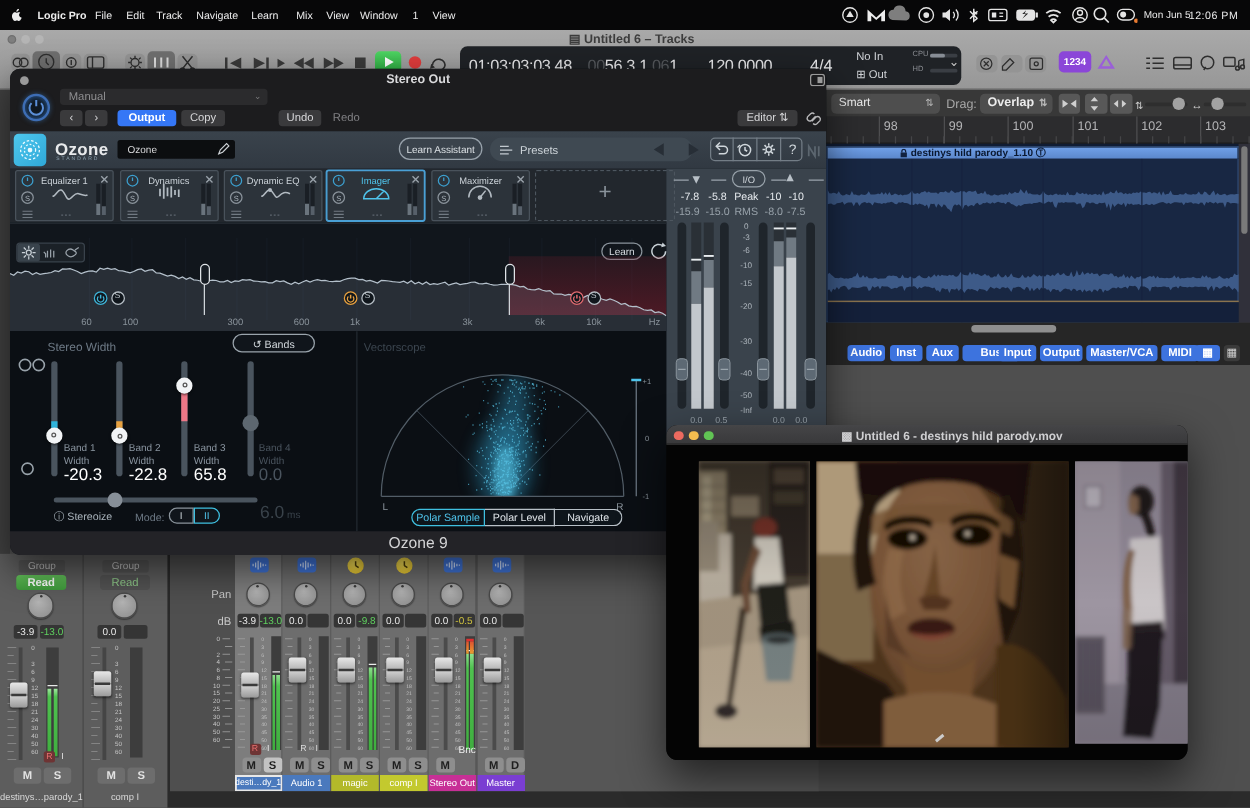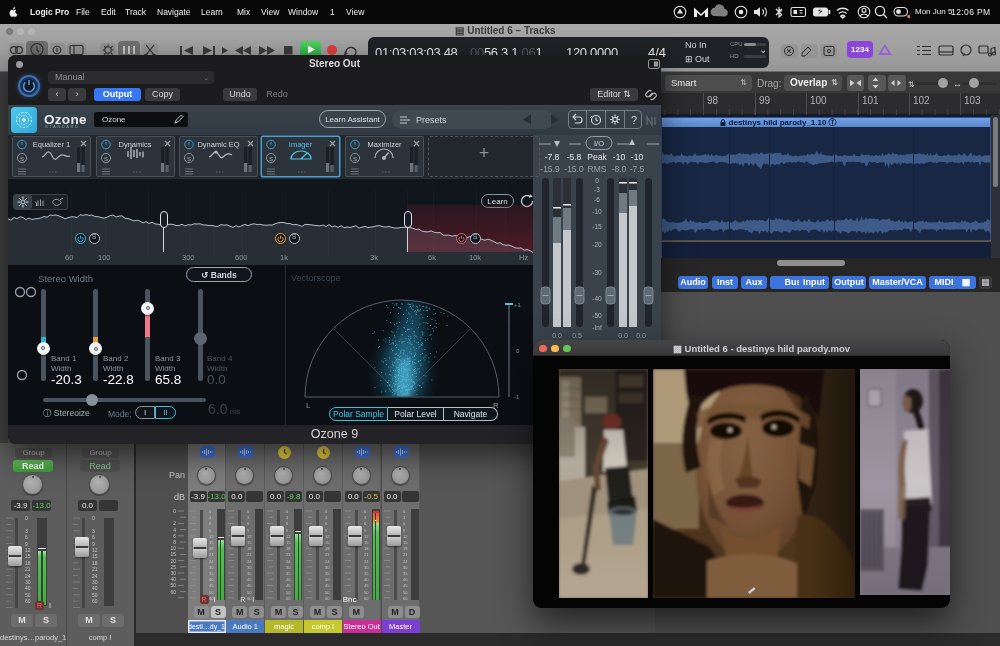--- a/index.html
+++ b/index.html
@@ -687,21 +687,21 @@
       <text x="0" y="91.8">60</text>
     </g>
   </svg>
 <div class="abs" style="left:371.7px;top:509px;width:8px;height:91px;background:#3d3d3d;"></div>
 <div class="abs" style="left:372.7px;top:523px;width:2.5px;height:77px;background:linear-gradient(#8fe08f,#4fc24f 15%,#3fae3f);"></div>
 <div class="abs" style="left:376.2px;top:523px;width:2.5px;height:77px;background:linear-gradient(#8fe08f,#4fc24f 15%,#3fae3f);"></div>
 <div class="abs" style="left:372.7px;top:520px;width:6px;height:1px;background:#ececec;"></div>
 <div class="abs" style="left:372.7px;top:513px;width:2.5px;height:10px;background:linear-gradient(#e05030,#e8a030);"></div>
 <div class="abs" style="left:376.2px;top:513px;width:2.5px;height:10px;background:linear-gradient(#e05030,#e8a030);"></div>
 <div class="abs" style="left:372.7px;top:511px;width:6px;height:1.5px;background:#e03030;"></div>
-<div class="abs" style="left:342.7px;top:595px;width:38px;height:9px;color:#f0f0f0;font-size:8px;text-align:left;">Bnc</div>
+<div class="abs" style="left:342.7px;top:595px;width:38px;height:9px;color:#f0f0f0;font-size:8px;text-align:right;">Bnc</div>
 <div class="msbtn" style="left:348.7px;top:606px;">M</div>
 <div class="mixlbl" style="left:342.7px;top:620px;width:38.0px;background:#c72f96;">Stereo Out</div>
 <div class="abs" style="left:381.5px;top:443px;width:38.8px;height:190px;background:#6d6d6d;border-right:1px solid #5c5c5c;"></div>
 <div class="abs" style="left:393.5px;top:446px;width:15px;height:12px;background:#3f74d9;border-radius:3px;"></div>
 <svg class="abs" style="left:393.5px;top:446px;" width="15" height="12" viewBox="0 0 15 12">
     <g stroke="#cfe0ff" stroke-width="1">
       <path d="M2.5 5v2M4.5 4v4M6.5 2.5v7M8.5 4v4M10.5 5v2M12.5 5.5v1"></path>
     </g>
   </svg>
 <div class="knob" style="left:390.5px;top:466px;width:19px;height:19px;"></div>
@@ -1056,21 +1056,21 @@
       <span class="abs" style="left:174px;">300</span>
       <span class="abs" style="left:227px;">600</span>
       <span class="abs" style="left:272px;">1k</span>
       <span class="abs" style="left:362px;">3k</span>
       <span class="abs" style="left:420px;">6k</span>
       <span class="abs" style="left:461px;">10k</span>
       <span class="abs" style="left:511px;">Hz</span>
     </div>
 <div class="abs" style="left:0;top:210px;width:525px;height:160px;background:#0b0f14;"></div>
 <div class="abs" style="left:277px;top:210px;width:1px;height:160px;background:#232a31;"></div>
-<div class="abs" style="left:178px;top:212px;width:66px;height:15px;border:1px solid #9aa4ac;border-radius:8px;background:#10151b;color:#d2d8dd;font-size:8.5px;text-align:center;line-height:14px;font-weight:bold;">↺ Bands</div>
+<div class="abs" style="left:178px;top:212px;width:66px;height:15px;border:1px solid #9aa4ac;border-radius:8px;background:#10151b;color:#d2d8dd;font-size:8.5px;text-align:center;line-height:14px;">↺ Bands</div>
 <div class="abs" style="left:30px;top:218px;color:#6e7a86;font-size:9.5px;">Stereo Width</div>
 <svg class="abs" style="left:6px;top:231px;" width="24" height="12" viewBox="0 0 24 12">
       <circle cx="6" cy="6" r="4.5" fill="none" stroke="#98a2aa" stroke-width="1.3"></circle>
       <circle cx="17" cy="6" r="4.5" fill="none" stroke="#98a2aa" stroke-width="1.3"></circle>
     </svg>
 <svg class="abs" style="left:8px;top:314px;" width="12" height="12" viewBox="0 0 12 12">
       <circle cx="6" cy="6" r="4.5" fill="none" stroke="#98a2aa" stroke-width="1.3"></circle>
     </svg>
 <div class="abs" style="left:32.9px;top:234px;width:5px;height:92px;background:#4a545e;border-radius:2.5px;"></div>
 <div class="abs" style="left:32.9px;top:281.6px;width:5px;height:11.699999999999989px;background:#2fb4dc;"></div>

